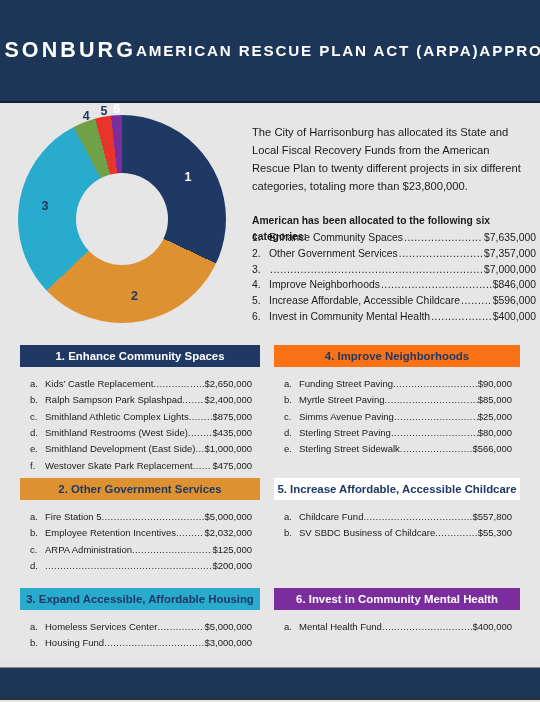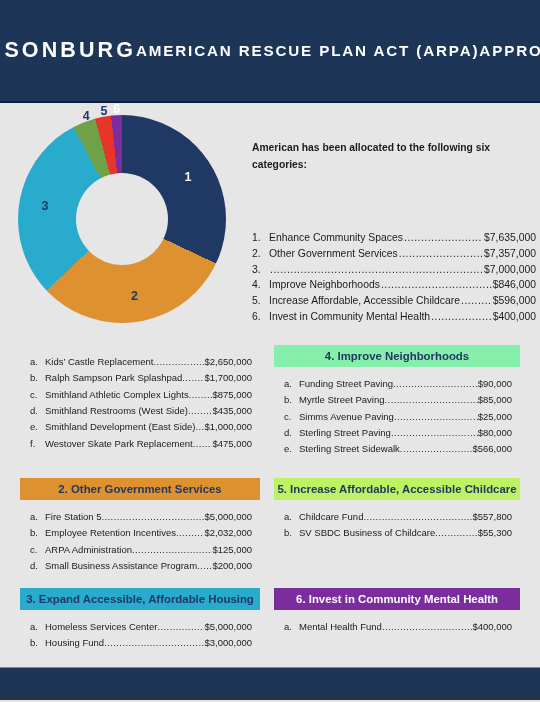--- a/index.html
+++ b/index.html
@@ -216,20 +216,21 @@
       <div class="seg-label" style="left: 169.9px; top: 62.3px; color: rgb(255, 255, 255);">1</div>
           <div class="seg-label" style="left: 116.4px; top: 181px; color: rgb(31, 56, 100);">2</div>
           <div class="seg-label" style="left: 27px; top: 91.4px; color: rgb(31, 56, 100);">3</div>
           <div class="seg-label" style="left: 68.2px; top: 0.8px; color: rgb(31, 56, 100);">4</div>
           <div class="seg-label" style="left: 86.1px; top: -4.3px; color: rgb(31, 56, 100);">5</div>
           <div class="seg-label" style="left: 98.8px; top: -5.9px; color: rgb(255, 255, 255);">6</div>
         </div>
     </div>
 
     <div id="intro">
+      <p>The City of Harrisonburg has allocated its State and Local Fiscal Recovery Funds from the American Rescue Plan to twenty different projects in six different categories, totaling more than $23,800,000.</p>
       <p class="lead-in">American has been allocated to the following six categories:</p>
     </div>
 
     <div id="cat-list">
         <div class="cat-row">
           <span class="cat-num">1.</span>
           <span class="cat-name">Enhance Community Spaces</span>
           <span class="cat-dots">..........................................................................................</span>
           <span class="cat-amt">$7,635,000</span>
         </div>
@@ -258,32 +259,35 @@
         </div>
         <div class="cat-row">
           <span class="cat-num">6.</span>
           <span class="cat-name">Invest in Community Mental Health</span>
           <span class="cat-dots">..........................................................................................</span>
           <span class="cat-amt">$400,000</span>
         </div>
       </div>
 
     <div class="panel" id="panel-0" style="left: 20px; top: 240px; width: 240px;">
+        <div class="panel-head" style="background: rgb(31, 56, 100); color: rgb(255, 255, 255);">
+          <span>1. Enhance Community Spaces</span>
+        </div>
         <div class="panel-body">
           <div class="item-row">
             <span class="item-letter">a.</span>
             <span class="item-name">Kids’ Castle Replacement</span>
             <span class="item-dots">..........................................................................................</span>
             <span class="item-amt">$2,650,000</span>
           </div>
           <div class="item-row">
             <span class="item-letter">b.</span>
             <span class="item-name">Ralph Sampson Park Splashpad</span>
             <span class="item-dots">..........................................................................................</span>
-            <span class="item-amt">$1,700,000</span>
+            <span class="item-amt">$2,400,000</span>
           </div>
           <div class="item-row">
             <span class="item-letter">c.</span>
             <span class="item-name">Smithland Athletic Complex Lights</span>
             <span class="item-dots">..........................................................................................</span>
             <span class="item-amt">$875,000</span>
           </div>
           <div class="item-row">
             <span class="item-letter">d.</span>
             <span class="item-name">Smithland Restrooms (West Side)</span>
@@ -322,21 +326,20 @@
             <span class="item-amt">$2,032,000</span>
           </div>
           <div class="item-row">
             <span class="item-letter">c.</span>
             <span class="item-name">ARPA Administration</span>
             <span class="item-dots">..........................................................................................</span>
             <span class="item-amt">$125,000</span>
           </div>
           <div class="item-row">
             <span class="item-letter">d.</span>
-            <span class="item-name">Small Business Assistance Program</span>
             <span class="item-dots">..........................................................................................</span>
             <span class="item-amt">$200,000</span>
           </div>
         </div>
       </div>
     <div class="panel" id="panel-2" style="left: 20px; top: 483px; width: 240px;">
         <div class="panel-head" style="background: rgb(41, 171, 206); color: rgb(31, 56, 100);">
           <span>3. Expand Accessible, Affordable Housing</span>
         </div>
         <div class="panel-body">
@@ -348,21 +351,21 @@
           </div>
           <div class="item-row">
             <span class="item-letter">b.</span>
             <span class="item-name">Housing Fund</span>
             <span class="item-dots">..........................................................................................</span>
             <span class="item-amt">$3,000,000</span>
           </div>
         </div>
       </div>
     <div class="panel" id="panel-3" style="left: 274px; top: 240px; width: 246px;">
-        <div class="panel-head" style="background: #86efac; color: rgb(31, 56, 100);">
+        <div class="panel-head" style="background: #f97316; color: rgb(31, 56, 100);">
           <span>4. Improve Neighborhoods</span>
         </div>
         <div class="panel-body">
           <div class="item-row">
             <span class="item-letter">a.</span>
             <span class="item-name">Funding Street Paving</span>
             <span class="item-dots">..........................................................................................</span>
             <span class="item-amt">$90,000</span>
           </div>
           <div class="item-row">
@@ -385,21 +388,21 @@
           </div>
           <div class="item-row">
             <span class="item-letter">e.</span>
             <span class="item-name">Sterling Street Sidewalk</span>
             <span class="item-dots">..........................................................................................</span>
             <span class="item-amt">$566,000</span>
           </div>
         </div>
       </div>
     <div class="panel" id="panel-4" style="left: 274px; top: 373px; width: 246px;">
-        <div class="panel-head" style="background: #bef264; color: rgb(31, 56, 100);">
+        <div class="panel-head" style="background: #ffffff; color: rgb(31, 56, 100);">
           <span>5. Increase Affordable, Accessible Childcare</span>
         </div>
         <div class="panel-body">
           <div class="item-row">
             <span class="item-letter">a.</span>
             <span class="item-name">Childcare Fund</span>
             <span class="item-dots">..........................................................................................</span>
             <span class="item-amt">$557,800</span>
           </div>
           <div class="item-row">

